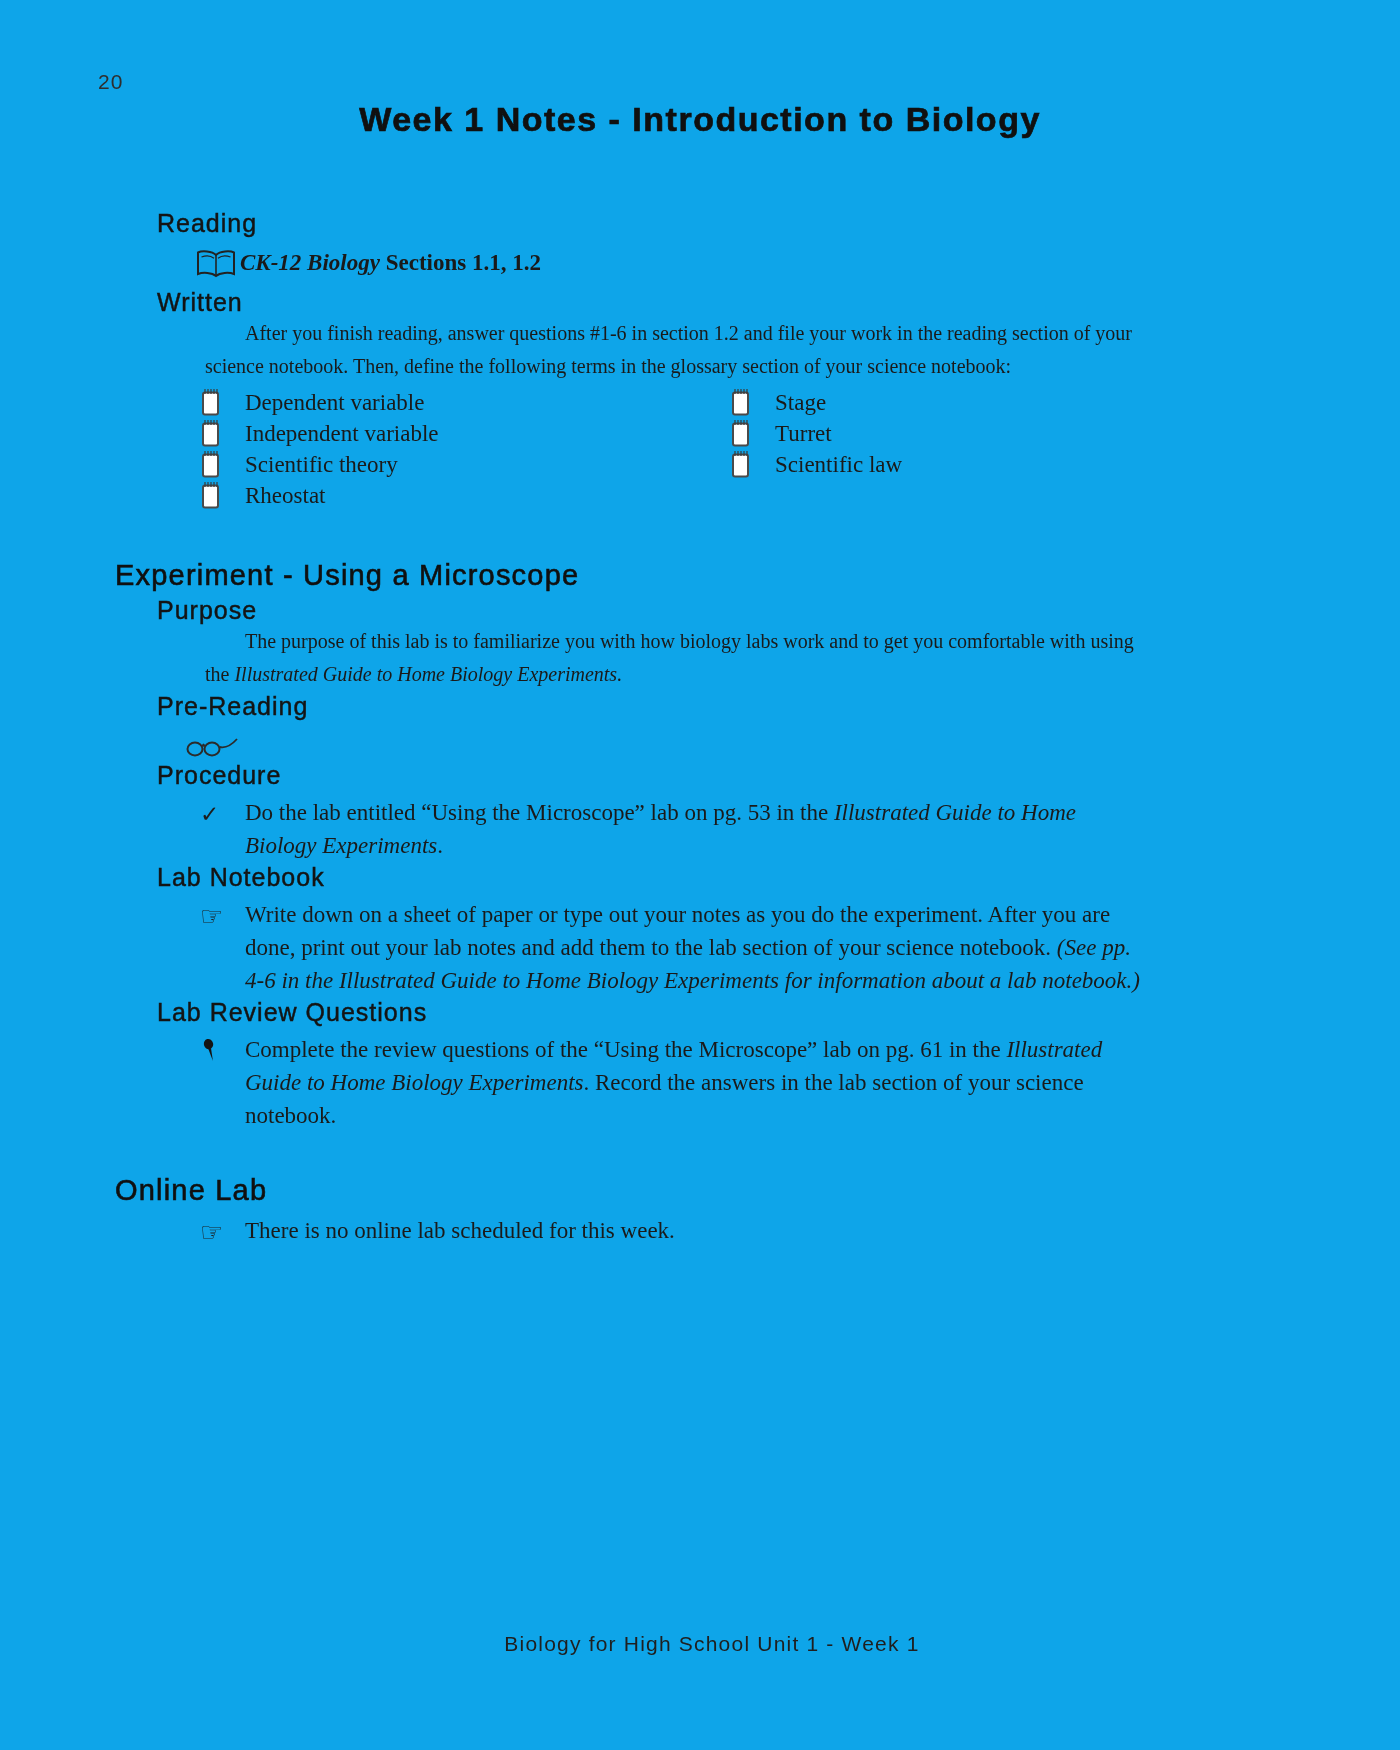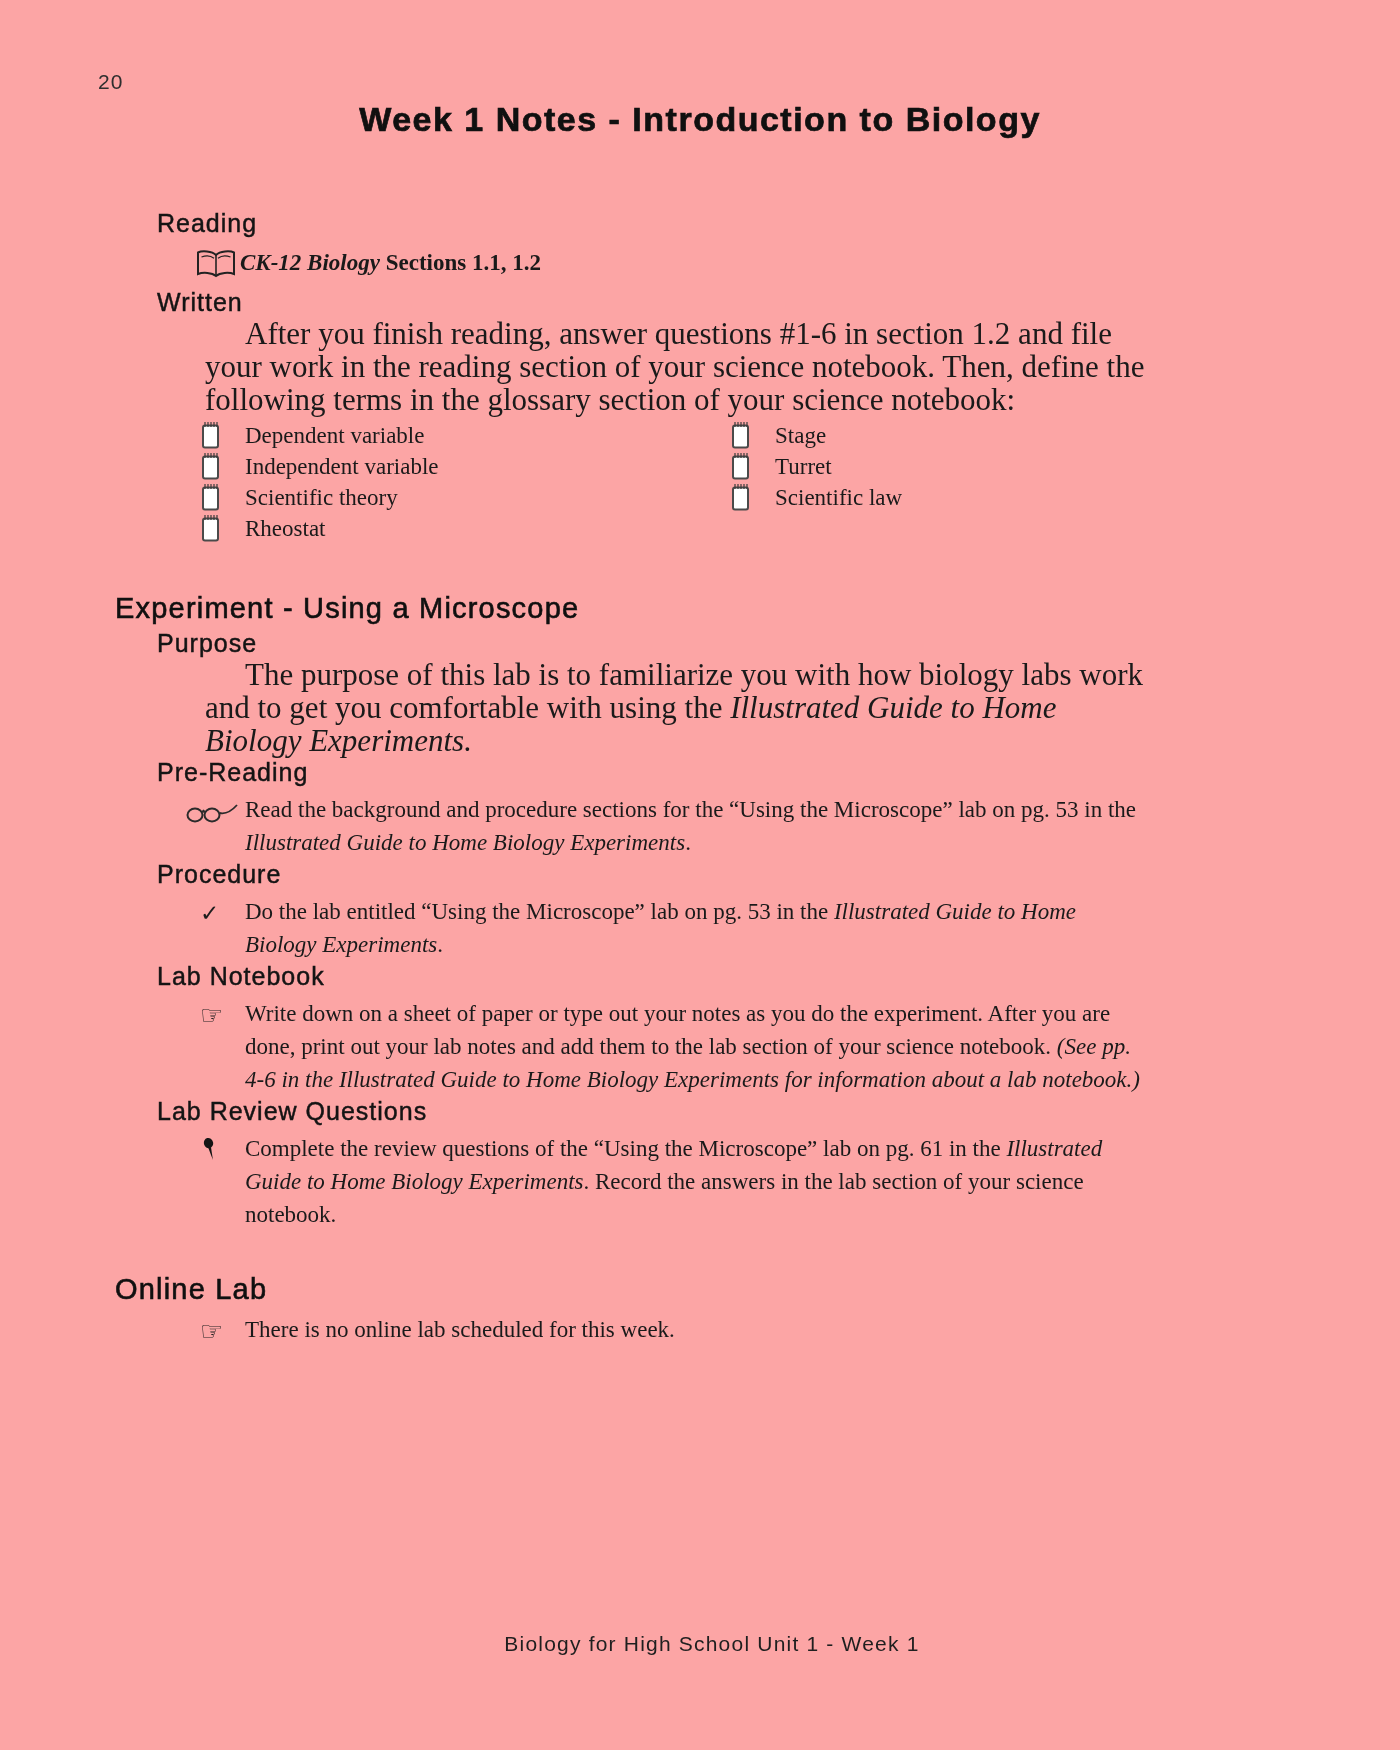--- a/index.html
+++ b/index.html
@@ -1,17 +1,17 @@
 <!DOCTYPE html>
 <html><head>
 <meta charset="utf-8">
 <style>
   html,body{margin:0;padding:0;background:#ffffff;}
   .page{
-    position:relative;width:1400px;height:1750px;background:#fca5a5;
+    position:relative;width:1400px;height:1750px;background:#0ea5e9;
     color:#1a1a1a;overflow:hidden;font-family:"Liberation Serif",serif;
   }
   .pagenum{
     position:absolute;left:98px;top:70px;
     font-family:"Liberation Sans",sans-serif;font-size:21px;color:#2e2e2e;letter-spacing:1px;
   }
   .doc-title{
     position:absolute;top:100px;left:0;width:100%;text-align:center;margin:0;
     font-family:"Liberation Sans",sans-serif;font-weight:700;font-size:34px;
     letter-spacing:1.5px;color:#101010;-webkit-text-stroke:.7px #101010;
@@ -20,21 +20,21 @@
   .sec{
     margin:0;font-family:"Liberation Sans",sans-serif;font-size:29px;font-weight:400;
     letter-spacing:1.2px;line-height:36px;color:#101010;-webkit-text-stroke:.6px #101010;
   }
   .sub{
     margin:10px 0 0 42px;font-family:"Liberation Sans",sans-serif;font-size:25px;
     font-weight:400;letter-spacing:1px;line-height:30px;color:#141414;-webkit-text-stroke:.45px #141414;
   }
   .mt0{margin-top:0;} .mt2{margin-top:2px;} .mt6{margin-top:6px;}
   .mt40{margin-top:40px;} .mt46{margin-top:46px;}
-  .para{margin:0 0 0 90px;width:940px;text-indent:40px;font-size:31px;line-height:33px;}
+  .para{margin:0 0 0 90px;width:940px;text-indent:40px;font-size:20px;line-height:33px;}
   .row{display:flex;align-items:flex-start;margin:6px 0 0 85px;font-size:23px;line-height:33px;}
   .row .icon{flex:0 0 45px;display:flex;justify-content:flex-start;padding-top:3px;}
   .row .text{width:905px;}
   .book-row{margin-left:80px;margin-top:8px;font-weight:bold;}
   .glasses-row{margin-left:70px;}
   .glasses-row .icon{flex-basis:60px;padding-top:7px;}
   .glyph{font-family:"DejaVu Sans",sans-serif;font-size:23px;line-height:31px;color:#1d1d1d;}
   .hand{font-size:26px;line-height:30px;}
   .terms{display:grid;grid-template-columns:530px auto;margin:4px 0 0 85px;}
   .term{display:flex;align-items:center;height:31px;font-size:23px;}
@@ -192,21 +192,20 @@
     <h3 class="sub mt0">Pre-Reading</h3>
     <div class="row glasses-row">
       <span class="icon">
         <svg width="56" height="26" viewBox="0 0 56 26">
           <ellipse cx="10" cy="15" rx="7.5" ry="6.5" fill="none" stroke="#2b2b2b" stroke-width="2"></ellipse>
           <ellipse cx="27" cy="15" rx="7.5" ry="6.5" fill="none" stroke="#2b2b2b" stroke-width="2"></ellipse>
           <path d="M17.5 12.5 Q18.5 8.5 19.5 12.5" fill="none" stroke="#2b2b2b" stroke-width="1.8"></path>
           <path d="M34.5 13 Q43 15 52 5" fill="none" stroke="#2b2b2b" stroke-width="1.8"></path>
         </svg>
       </span>
-      <span class="text"><span>Read the background and procedure sections for the “Using the Microscope” lab on pg. 53 in the </span><i>Illustrated Guide to Home Biology Experiments</i><span>.</span></span>
     </div>
 
     <h3 class="sub mt0">Procedure</h3>
     <div class="row">
       <span class="icon glyph">✓</span>
       <span class="text"><span>Do the lab entitled “Using the Microscope” lab on pg. 53 in the </span><i>Illustrated Guide to Home Biology Experiments</i><span>.</span></span>
     </div>
 
     <h3 class="sub mt0">Lab Notebook</h3>
     <div class="row">

